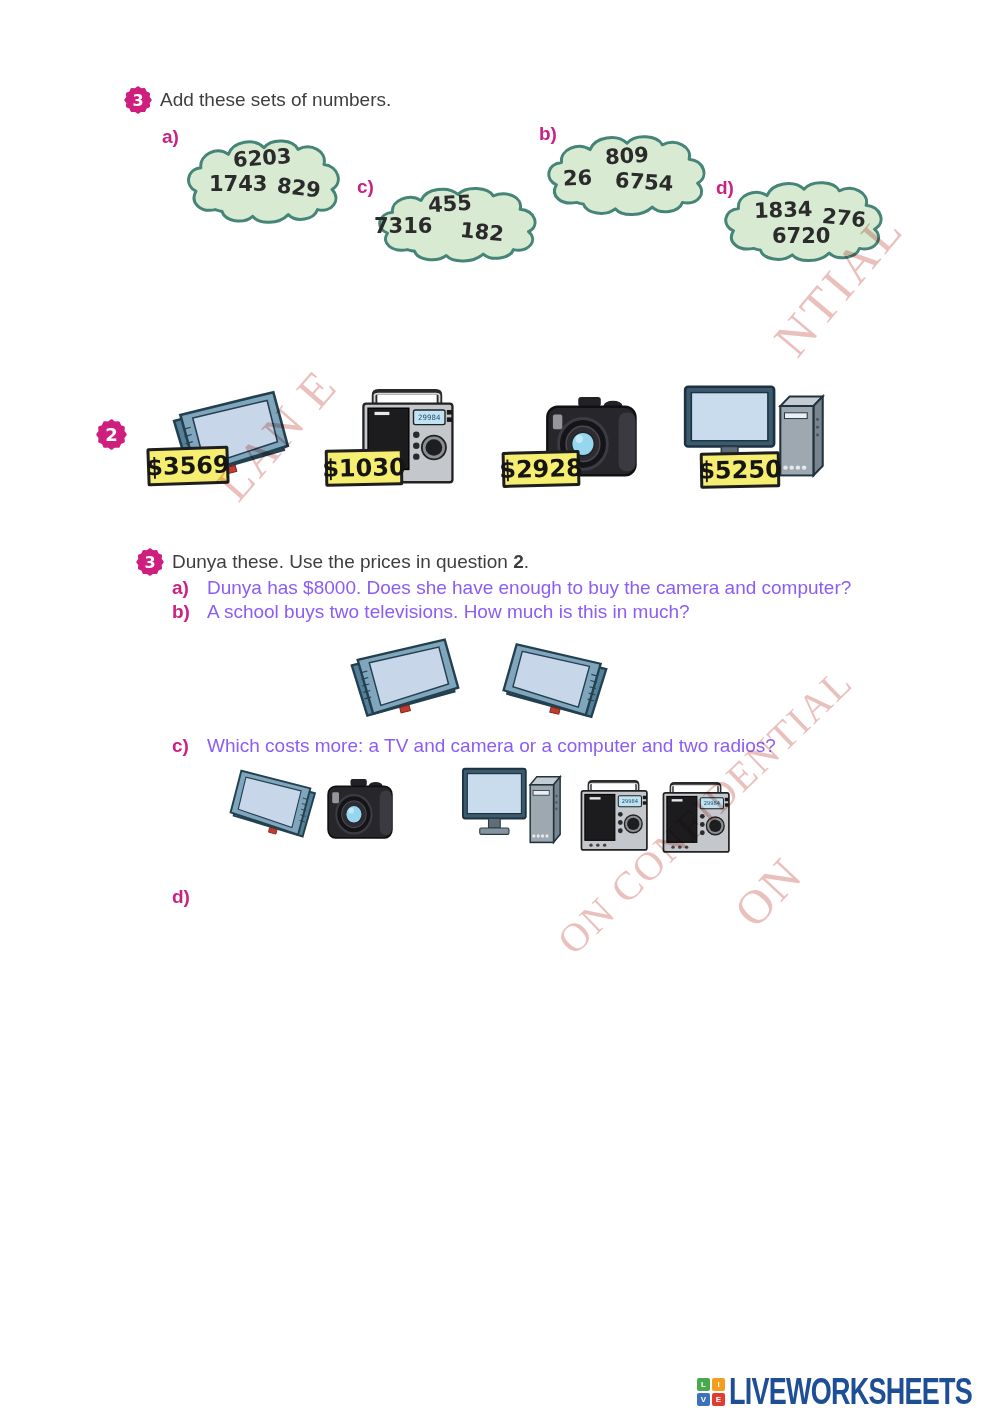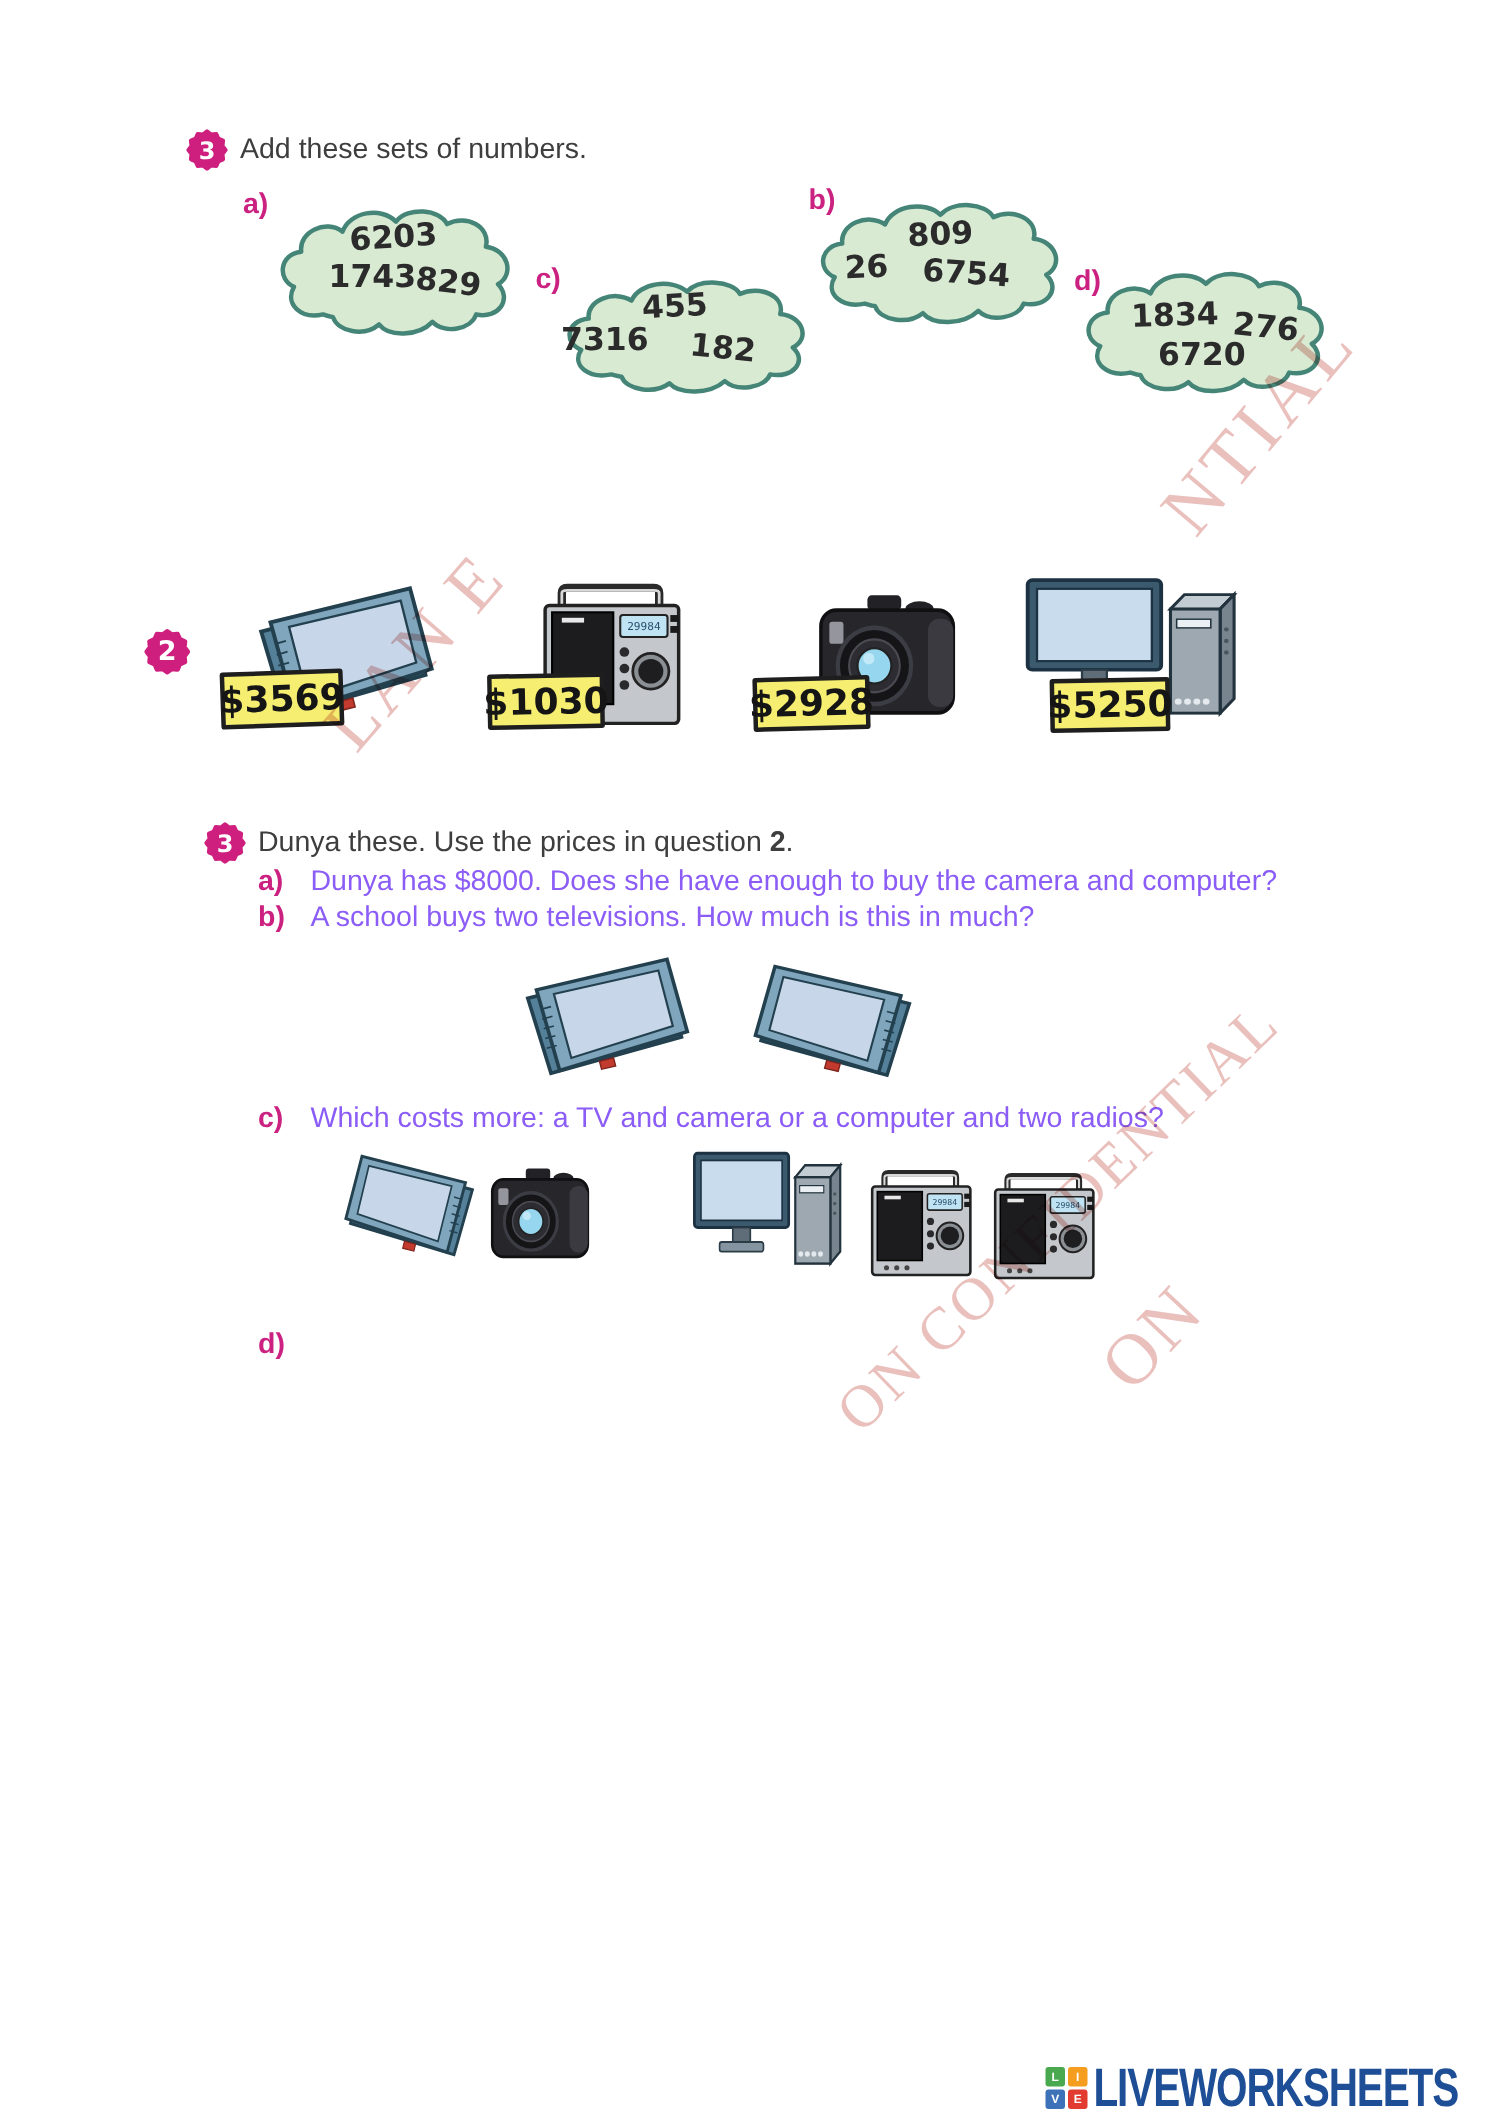--- a/index.html
+++ b/index.html
@@ -124,21 +124,21 @@
     <span class="bnum" style="font-size:16px">3</span>
   </div>
   <div class="prompt" style="left:160px;top:89px">Add these sets of numbers.</div>
 
   <div class="part-label" style="left:162px;top:126px">a)</div>
   <div class="cloud" style="left:183px;top:136px;width:162px;height:92px">
     <svg viewBox="0 0 200 110" preserveAspectRatio="none">
         <use href="#sym-cloud"></use>
       </svg>
     <span class="cnum" style="left:50px;top:10px;transform:rotate(-4deg)">6203</span>
-    <span class="cnum" style="left:36px;top:36px">1743</span>
+    <span class="cnum" style="left:26px;top:36px">1743</span>
     <span class="cnum" style="left:94px;top:40px;transform:rotate(7deg)">829</span>
   </div>
 
   <div class="part-label" style="left:539px;top:123px">b)</div>
   <div class="cloud" style="left:543px;top:132px;width:168px;height:88px">
     <svg viewBox="0 0 200 110" preserveAspectRatio="none">
         <use href="#sym-cloud"></use>
       </svg>
     <span class="cnum" style="left:62px;top:12px;transform:rotate(-3deg)">809</span>
     <span class="cnum" style="left:20px;top:34px;transform:rotate(-2deg)">26</span>

